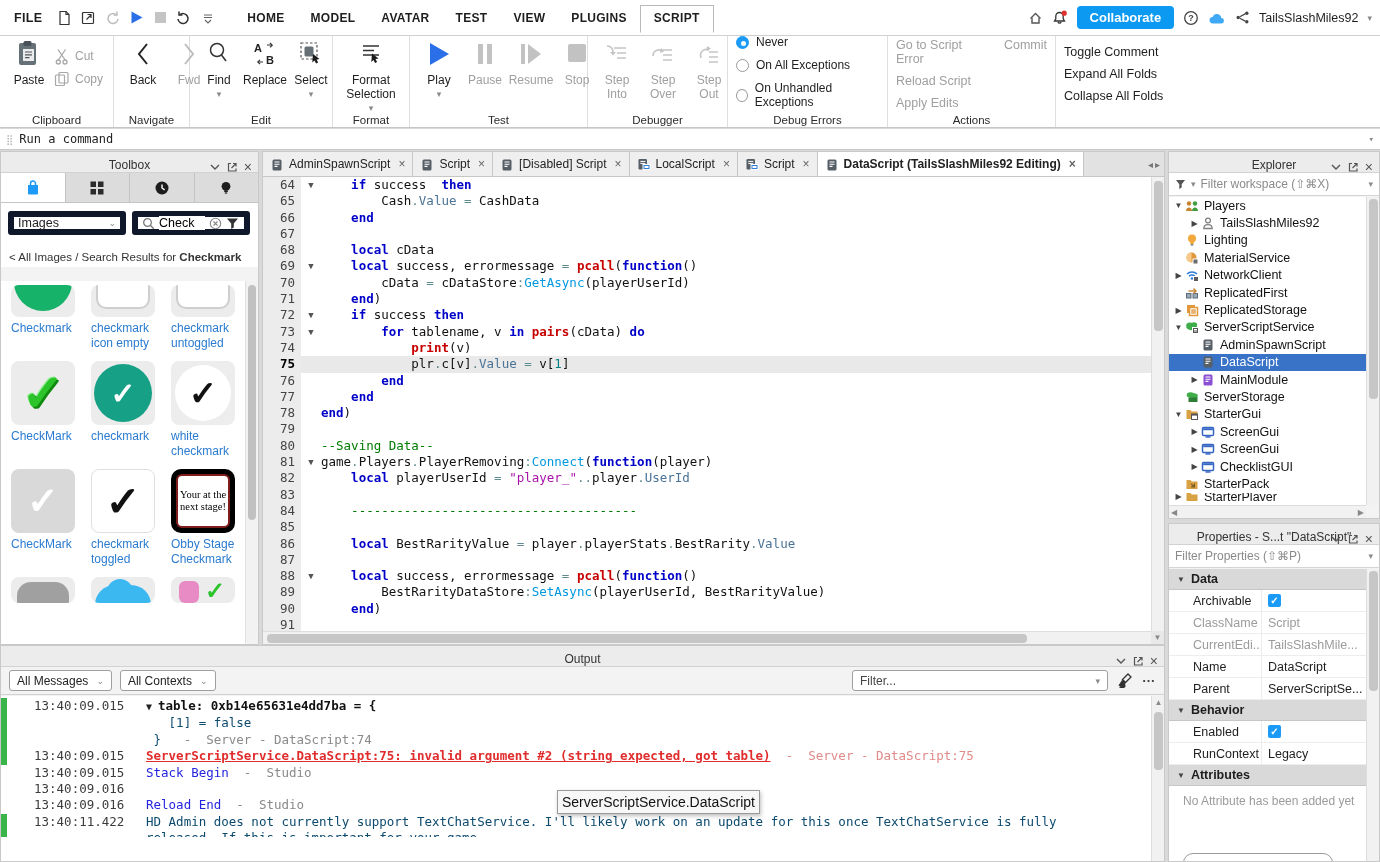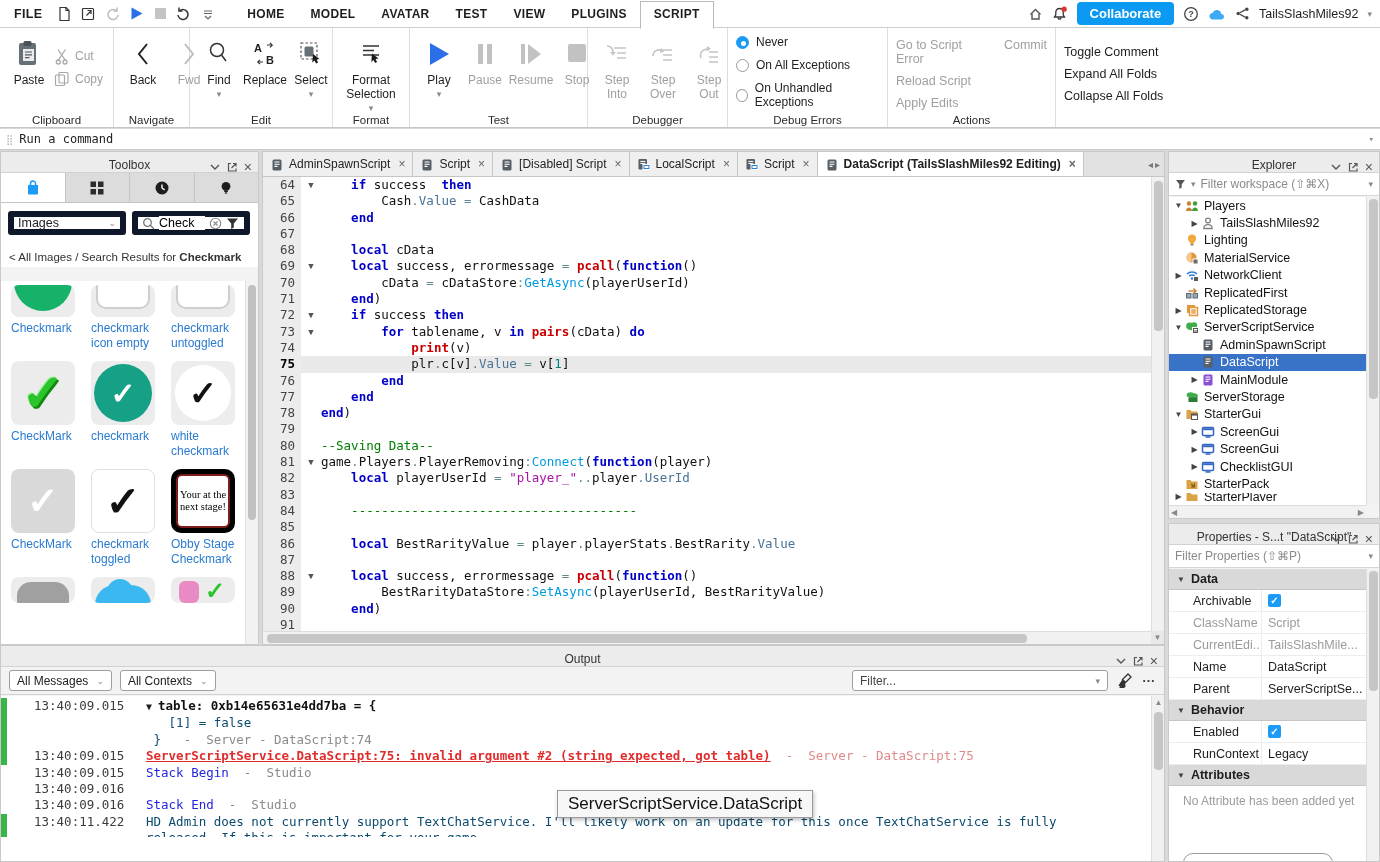--- a/index.html
+++ b/index.html
@@ -1,20 +1,20 @@
 <!DOCTYPE html>
 <html><head>
 <meta charset="utf-8">
 <style>
   *{margin:0;padding:0;box-sizing:border-box}
   html,body{width:1380px;height:862px;overflow:hidden;font-family:"Liberation Sans",sans-serif;background:#d9d9d9;position:relative;font-size:13px;color:#1e1e1e}
   .abs{position:absolute}
   svg{display:block}
   
-  #menubar{left:0;top:0;width:1380px;height:28px;background:#fff;border-bottom:1px solid #cfcfcf;display:flex;align-items:center;padding:0 8px;z-index:5}
+  #menubar{left:0;top:0;width:1380px;height:36px;background:#fff;border-bottom:1px solid #cfcfcf;display:flex;align-items:center;padding:0 8px;z-index:5}
   #menubar .mfile{font-weight:bold;font-size:12.5px;margin:0 10px 0 6px;letter-spacing:.3px}
   .qicon{width:22px;height:22px;display:flex;align-items:center;justify-content:center;margin:0 1px}
   .mtab{font-weight:bold;font-size:12px;letter-spacing:.3px;padding:5px 13px;color:#1e1e1e}
   .mtab.active{border:1px solid #b9b9b9;border-bottom:1px solid #fff;background:#fff;margin-bottom:-2px;padding-bottom:7px;z-index:6}
   #mb-right{margin-left:auto;display:flex;align-items:center;gap:9px}
   #collab-btn{background:#0b99f2;color:#fff;font-weight:bold;font-size:13px;padding:4px 13px;border-radius:4px}
   #mb-user{font-size:12.5px}
   .caret{color:#8a8a8a;font-size:9px}
   
   #ribbon{left:0;top:28px;width:1380px;height:100px;background:#fff;border-bottom:1px solid #c6c6c6;display:flex}
@@ -134,21 +134,21 @@
   .o-p{color:#0c4a6e}
   .o-dim{color:#8a8a8a}
   .o-err{color:#e02c2c;font-weight:bold;text-decoration:underline}
   .o-errdim{color:#e08a8a}
   .o-link{color:#2424e0}
   .o-linku{color:#8a8a8a;text-decoration:underline}
   .o-exp{color:#222;font-size:10px}
   #out-vscroll{position:absolute;right:0;top:50px;width:13px;bottom:0;background:#f1f1f1;border-left:1px solid #ddd}
   #out-vthumb{position:absolute;left:2px;top:16px;width:9px;height:58px;background:#c6c6c6;border-radius:4px}
   #out-uparrow{position:absolute;left:0;top:2px;width:13px;text-align:center;color:#888;font-size:8px}
-  #tooltip{left:557px;top:790px;background:#f7f7f7;border:1px solid #9a9a9a;box-shadow:1px 2px 4px rgba(0,0,0,.25);font-size:17px;padding:3px 10px;z-index:20;color:#111}
+  #tooltip{left:557px;top:790px;background:#f7f7f7;border:1px solid #9a9a9a;box-shadow:1px 2px 4px rgba(0,0,0,.25);font-size:14px;padding:3px 4px;z-index:20;color:#111}
 </style>
 </head>
 <body>
 
 <div id="menubar" class="abs">
   <span class="mfile">FILE</span>
   <span class="qicon">
       <svg width="15" height="16">
         <path d="M3 1.5h6l3 3v10H3z" fill="none" stroke="#333" stroke-width="1.2"></path>
         <path d="M9 1.5v3h3" fill="none" stroke="#333" stroke-width="1.2"></path>
@@ -1247,21 +1247,21 @@
       </span>
     <span style="color:#444;font-weight:bold;letter-spacing:1px">⋯</span>
   </div>
   <div id="out-log">
       <div class="orow"><span class="obar on"></span><span class="ots">13:40:09.015</span><span><span class="o-exp">▼ </span><span class="o-b">table: 0xb14e65631e4dd7ba = {</span></span></div>
       <div class="orow"><span class="obar on"></span><span class="ots"></span><span><span class="o-p">   [1] = false</span></span></div>
       <div class="orow"><span class="obar on"></span><span class="ots"></span><span><span class="o-p"> } </span><span class="o-dim">  -  Server - DataScript:74</span></span></div>
       <div class="orow"><span class="obar on"></span><span class="ots">13:40:09.015</span><span><span class="o-err">ServerScriptService.DataScript:75: invalid argument #2 (string expected, got table)</span><span class="o-errdim">  -  Server - DataScript:75</span></span></div>
       <div class="orow"><span class="obar"></span><span class="ots">13:40:09.015</span><span><span class="o-link">Stack Begin</span><span class="o-dim">  -  Studio</span></span></div>
       <div class="orow"><span class="obar"></span><span class="ots">13:40:09.016</span></div>
-      <div class="orow"><span class="obar"></span><span class="ots">13:40:09.016</span><span><span class="o-link">Stack End</span><span class="o-dim">  -  Studio</span></span></div>
+      <div class="orow"><span class="obar"></span><span class="ots">13:40:09.016</span><span><span class="o-link">Reload End</span><span class="o-dim">  -  Studio</span></span></div>
       <div class="orow"><span class="obar on"></span><span class="ots">13:40:11.422</span><span><span class="o-p">HD Admin does not currently support TextChatService. I'll likely work on an update for this once TextChatService is fully</span></span></div>
       <div class="orow clip"><span class="obar on"></span><span class="ots"></span><span><span class="o-p">released. If this is important for your game,</span></span></div>
     </div>
   <div id="out-vscroll">
     <div id="out-uparrow">▲</div>
     <div id="out-vthumb"></div>
   </div>
 </div>
 
 <div id="tooltip" class="abs">ServerScriptService.DataScript</div>

